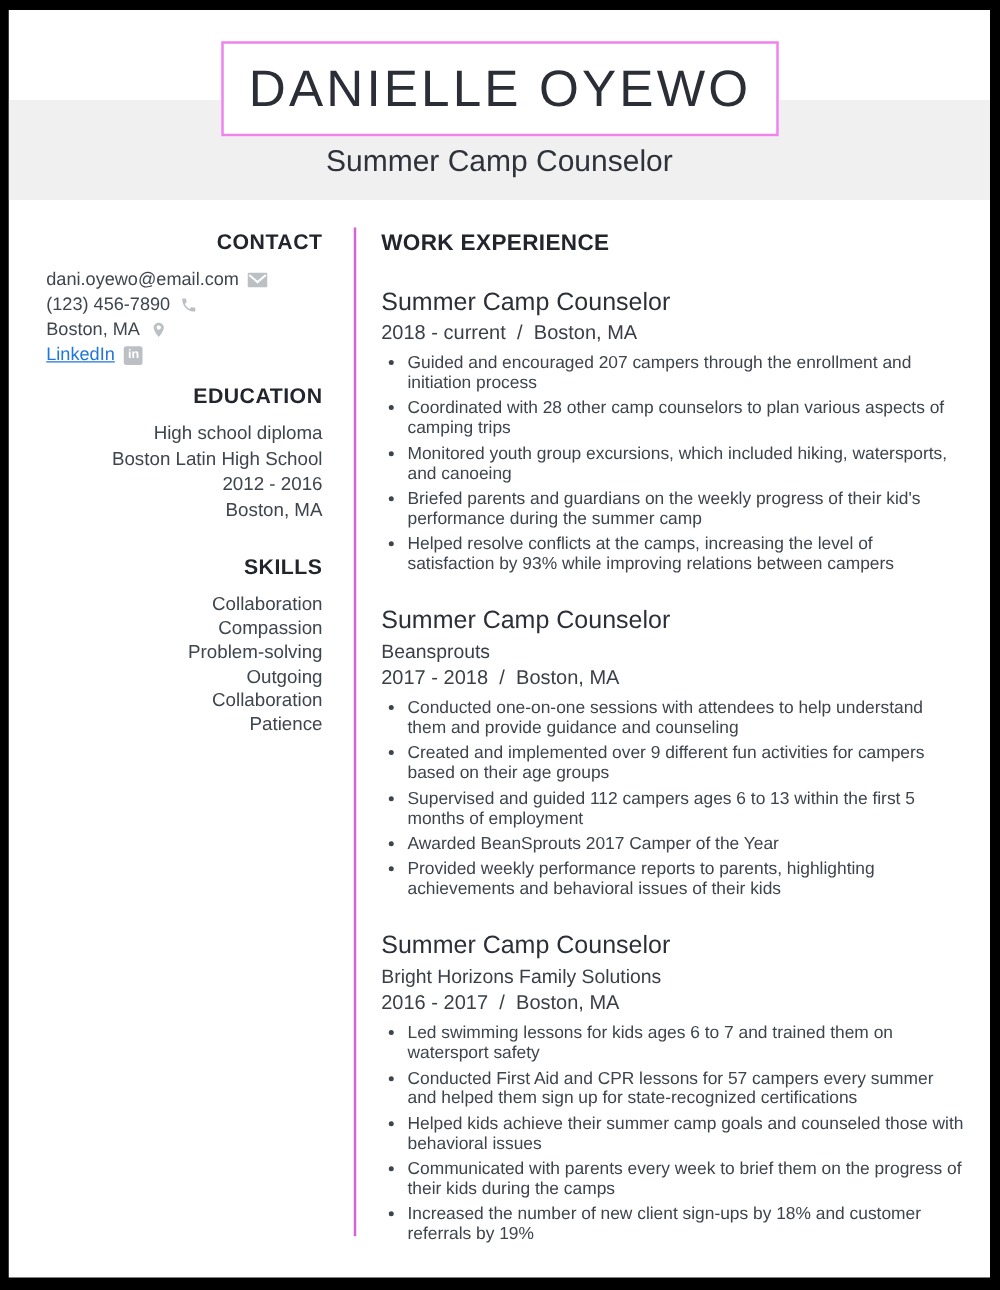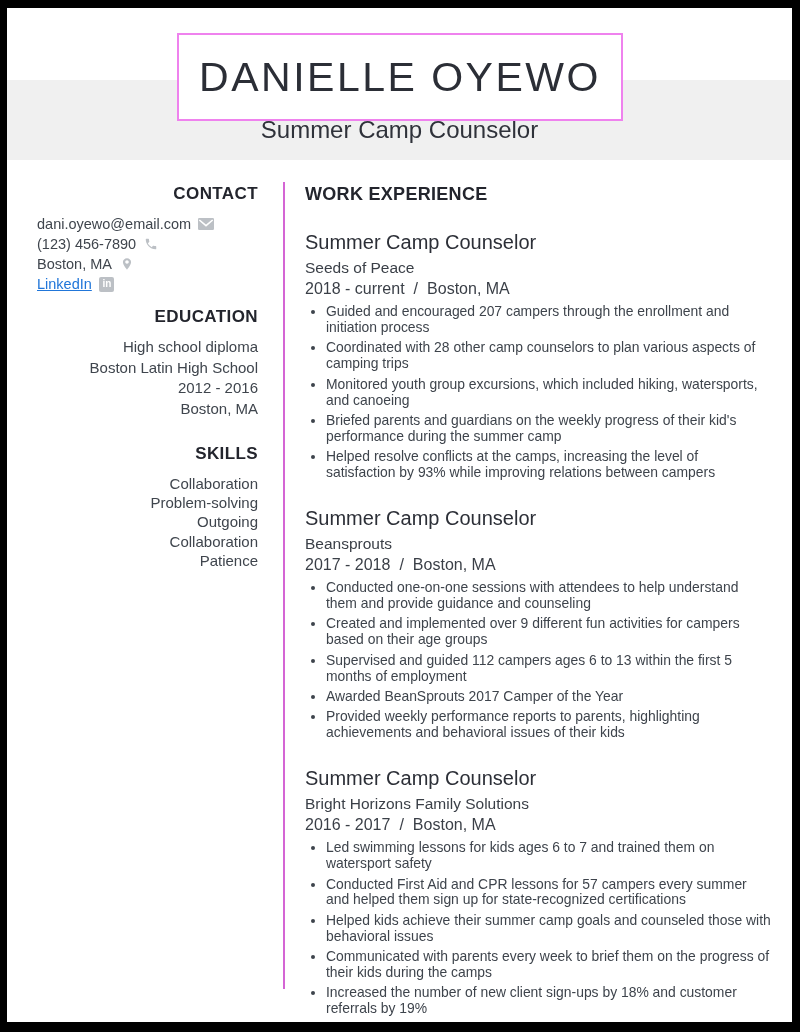--- a/index.html
+++ b/index.html
@@ -12,21 +12,21 @@
   .page {
     position:absolute; left:7px; top:8px; right:8px; bottom:10px;
     background:#fff; overflow:hidden;
   }
   
   .header-band {
     position:absolute; left:0; right:0; top:72px; height:80px;
     background:var(--header-band,#f0f0f0);
   }
   .name-box {
-    position:absolute; left:170px; top:25px; width:446px; height:88px;
+    position:absolute; left:170px; top:25px; width:446px; height:76px;
     background:#fff; border:2px solid var(--accent-border,#ef82ee);
     display:flex; align-items:center; justify-content:center;
   }
   .name {
     font-size:41px; letter-spacing:2.5px; color:#2b2e36; font-weight:500;
     white-space:nowrap;
   }
   .subtitle {
     position:absolute; left:0; right:0; top:108px; text-align:center;
     font-size:24px; color:#2f323a;
@@ -132,33 +132,33 @@
       <div class="side-heading">EDUCATION</div>
       <div class="edu-line">High school diploma</div>
       <div class="edu-line">Boston Latin High School</div>
       <div class="edu-line">2012 - 2016</div>
       <div class="edu-line">Boston, MA</div>
     </div>
 
     <div class="skills-section">
       <div class="side-heading">SKILLS</div>
       <div class="skill-line">Collaboration</div>
+      <div class="skill-line">Compassion</div>
       <div class="skill-line">Problem-solving</div>
       <div class="skill-line">Outgoing</div>
       <div class="skill-line">Collaboration</div>
       <div class="skill-line">Patience</div>
     </div>
   </div>
 
   <div class="main">
     <div class="main-heading">WORK EXPERIENCE</div>
 
     <div class="job">
       <div class="job-title">Summer Camp Counselor</div>
-      <div class="company">Seeds of Peace</div>
       <div class="dates-line">
         <span>2018 - current</span><span class="sep">/</span><span>Boston, MA</span>
       </div>
       <ul>
         <li>Guided and encouraged 207 campers through the enrollment and initiation process</li>
         <li>Coordinated with 28 other camp counselors to plan various aspects of camping trips</li>
         <li>Monitored youth group excursions, which included hiking, watersports, and canoeing</li>
         <li>Briefed parents and guardians on the weekly progress of their kid's performance during the summer camp</li>
         <li>Helped resolve conflicts at the camps, increasing the level of satisfaction by 93% while improving relations between campers</li>
       </ul>

